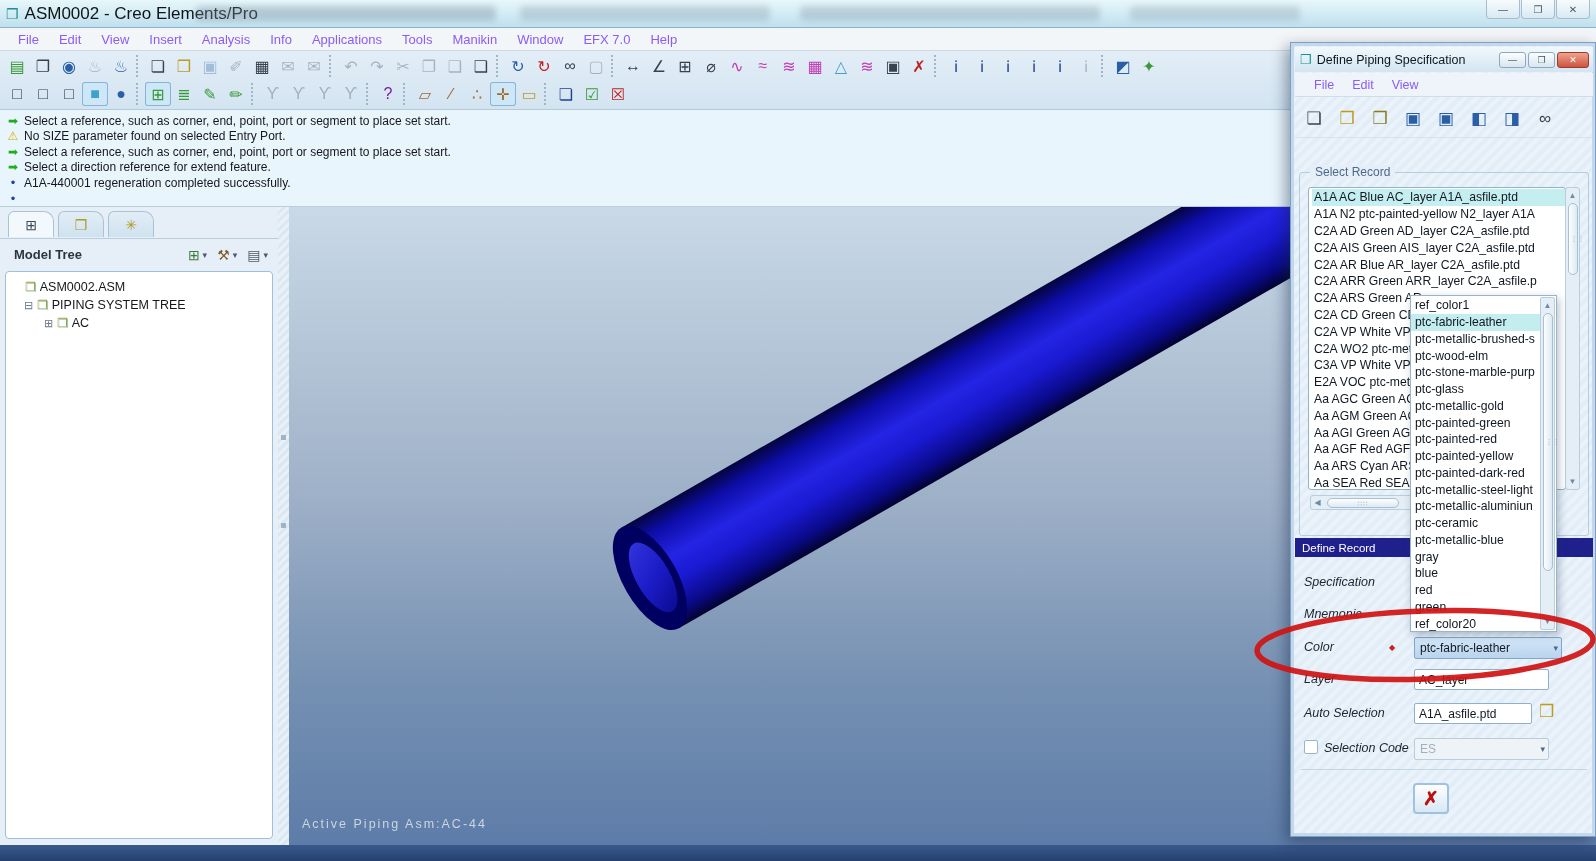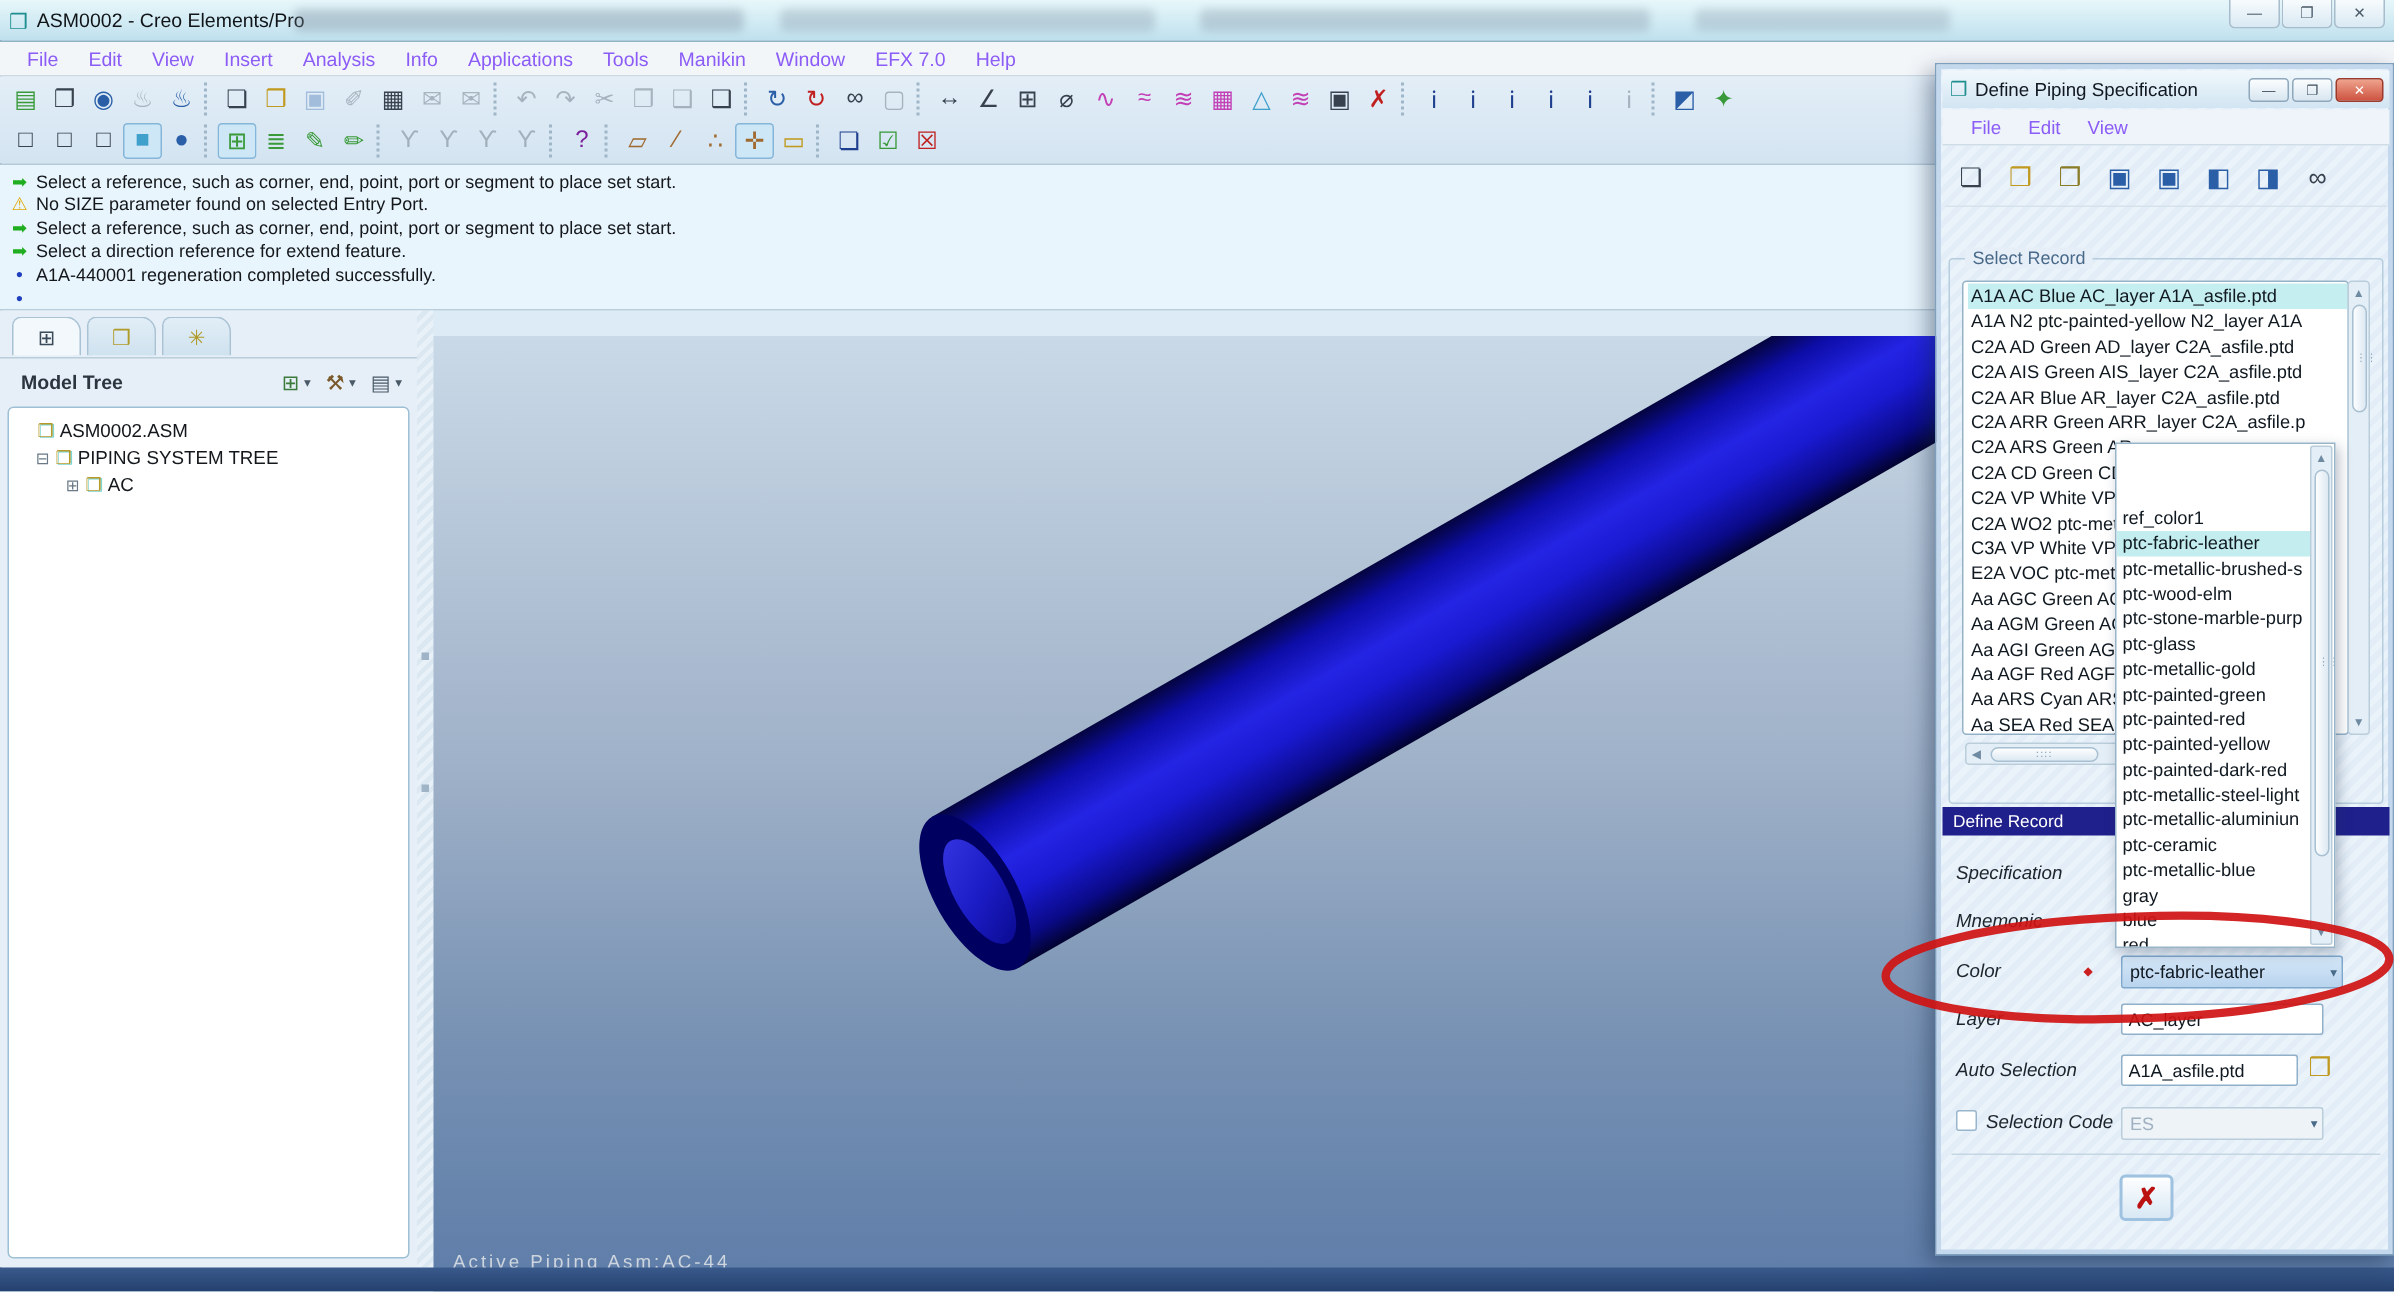--- a/index.html
+++ b/index.html
@@ -6,21 +6,21 @@
   html,body { width:1596px; height:861px; overflow:hidden; }
   body { font-family:"Liberation Sans", sans-serif; background:#cfe0ee; }
   #screen { position:relative; width:1596px; height:861px; background:#dcebf5; overflow:hidden;
             box-shadow:inset 0 0 0 1px #5a7aa0; }
 
   
   .titlebar { position:absolute; left:0; top:0; width:1596px; height:28px;
     background:linear-gradient(#e7f7fa,#bfe0ee); border-bottom:1px solid #8fb2c4;
     display:flex; align-items:center; padding-left:6px; }
   .titlebar .app-icon { font-size:14px; color:#1f8f8f; margin-right:6px; }
-  .titlebar .title-text { font-size:13px; color:#101418; }
+  .titlebar .title-text { font-size:17px; color:#101418; }
   .smudge { position:absolute; top:6px; height:15px; background:#7d8fa0; opacity:.38; filter:blur(3px); border-radius:4px; }
   .win-controls { position:absolute; right:6px; top:0; display:flex; }
   .win-btn { width:34px; height:19px; margin-left:1px; border:1px solid #a8bccc; border-top:none;
     background:linear-gradient(#f7fbfd,#d9e9f3); border-radius:0 0 4px 4px;
     font-size:10px; color:#4a5a68; display:flex; align-items:center; justify-content:center; }
 
   
   .menubar { position:absolute; left:0; top:28px; width:1596px; height:23px; background:#f3f6f9;
     border-bottom:1px solid #cdd8e2; display:flex; align-items:center; padding-left:8px; }
   .menu-item { font-size:13px; color:#8b5cf6; padding:2px 10px; }
@@ -64,21 +64,21 @@
     border:1px solid #9ec0d4; border-radius:4px; padding:6px 4px; }
   .tnode { display:flex; align-items:center; height:18px; font-size:12.5px; color:#14181c; }
   .tnode .toggle { width:13px; font-size:11px; color:#6a7a88; text-align:center; }
   .tnode .cube { font-size:12px; color:#b89b2a; margin:0 4px 0 2px; text-shadow:1px 1px 0 #7fd4d4; }
 
   
   .sash { position:absolute; left:278px; top:207px; width:11px; height:638px;
     background:repeating-linear-gradient(135deg,#e8f1f8 0 3px,#dbe8f2 3px 6px); }
   .sash .dot { position:absolute; left:3px; width:5px; height:5px; background:#9fb4c6; }
   .viewport { position:absolute; left:289px; top:207px; width:1307px; height:638px;
-    background:linear-gradient(#c9d9e7 0%, #9fb1c8 45%, #7590b2 75%, #5d7ca8 100%); overflow:hidden;margin-top:17px; }
+    background:linear-gradient(#c9d9e7 0%, #9fb1c8 45%, #7590b2 75%, #5d7ca8 100%); overflow:hidden; }
   .vp-status { position:absolute; left:13px; bottom:14px; font-size:12.5px; letter-spacing:2px; color:#cdd5de; }
   .bottom-edge { position:absolute; left:0; top:845px; width:1596px; height:16px;
     background:linear-gradient(#3a5a8c,#24406e); }
 
   
   .dialog { position:absolute; left:1290px; top:42px; width:306px; height:795px; z-index:30;
     background:repeating-linear-gradient(135deg,#eaf2fa 0 4px,#e2edf7 4px 8px);
     border:1px solid #7fa0bd; outline:3px solid #c3d8ec; outline-offset:-4px;
     box-shadow:-4px 5px 14px rgba(20,40,70,.45); }
   .dlg-title { position:absolute; left:4px; top:4px; width:298px; height:25px;
@@ -138,21 +138,21 @@
     border:1px solid #9ab6cc; border-radius:2px; }
   .dlg-hr { position:absolute; left:10px; top:726px; width:286px; border-top:1px solid #c5d6e3; }
   .close-x-btn { position:absolute; left:122px; top:740px; width:36px; height:31px;
     background:linear-gradient(#fdfeff,#d8e8f4); border:2px solid #9ec2e0; border-radius:4px;
     font-size:19px; font-weight:bold; color:#bb1111; display:flex; align-items:center; justify-content:center; }
   .folder-btn { position:absolute; left:248px; font-size:17px; color:#c09a20; }
 
   
   .dropdown { position:absolute; left:1410px; top:295px; width:147px; height:337px; z-index:40;
     background:#ffffff; border:1px solid #98b4c8; box-shadow:2px 3px 8px rgba(30,50,80,.3); overflow:hidden; }
-  .dropdown .list { position:absolute; left:0; top:1px; right:4px;margin-top:40px; }
+  .dropdown .list { position:absolute; left:0; top:1px; right:4px; }
   .drow { height:16.75px; display:flex; align-items:center; white-space:nowrap; overflow:hidden;
     font-size:12.2px; color:#101820; padding-left:4px; }
   .drow.sel { background:#c3edee; }
   .dd-vscroll { right:1px; top:1px; height:333px; border-radius:2px; }
   .dd-vscroll .sthumb { top:15px; height:258px; }
 
   
   .annotation { position:absolute; left:1245px; top:598px; z-index:60; pointer-events:none; }
 </style>
 </head>

